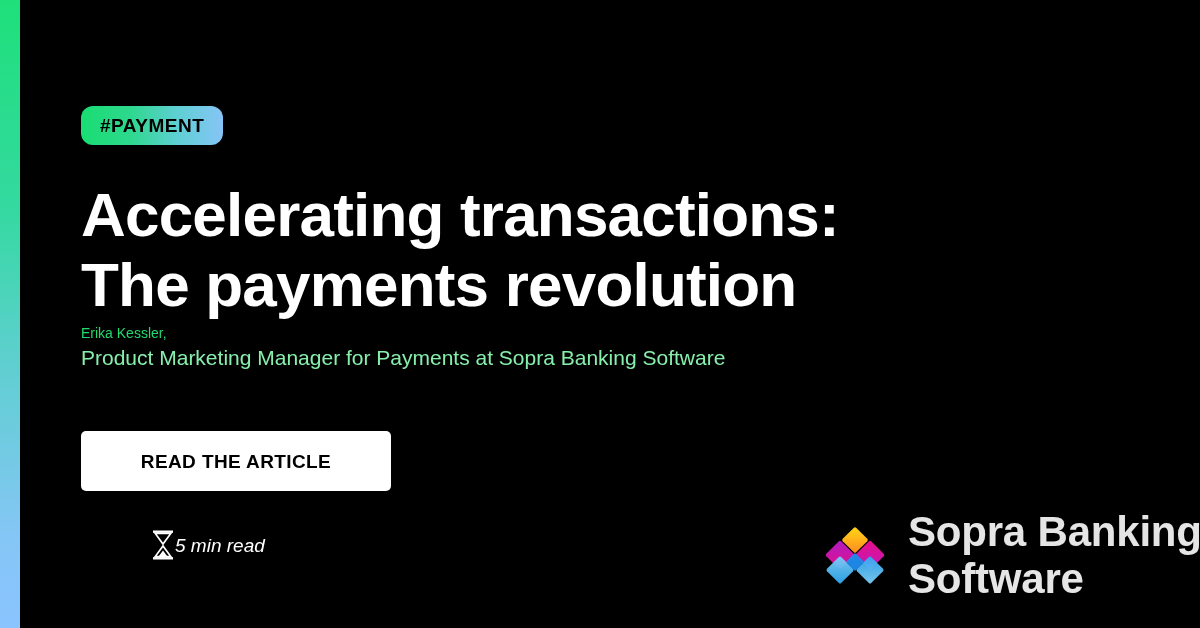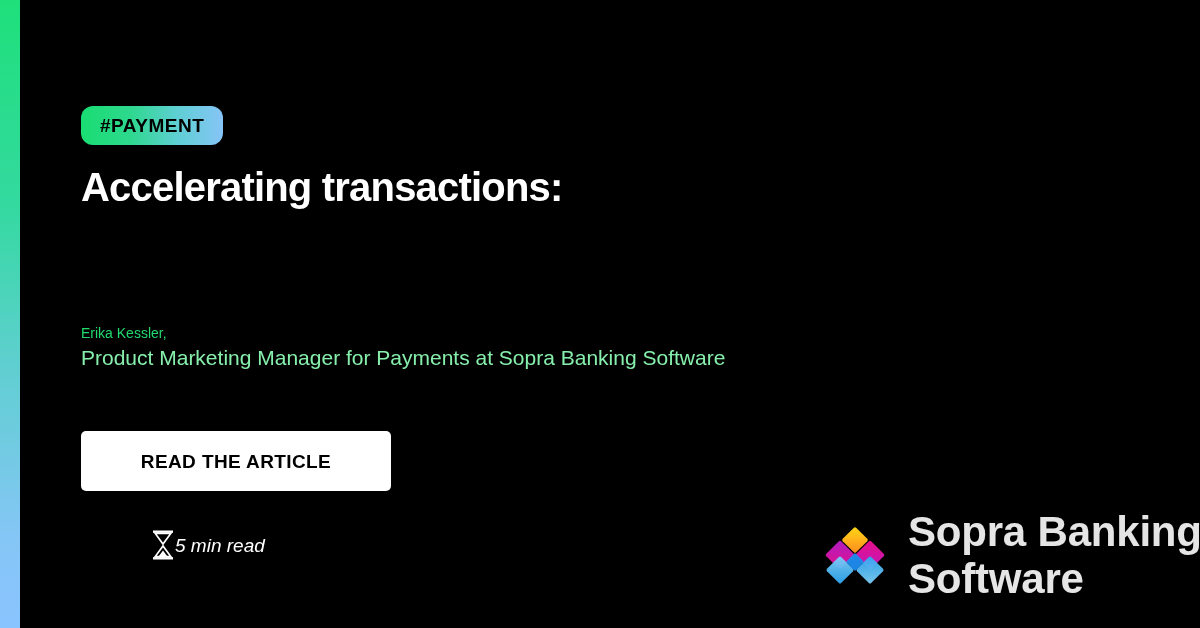--- a/index.html
+++ b/index.html
@@ -61,21 +61,21 @@
     white-space: nowrap;
   }
 
   
   .headline {
     position: absolute;
     left: 0;
     top: 138px;
     width: 980px;
     color: #ffffff;
-    font-size: 40px;
+    font-size: 62px;
     font-weight: bold;
     line-height: 1.14;
     letter-spacing: -0.8px;
   }
   .headline-line {
     display: block;
     white-space: nowrap;
   }
 
   
@@ -184,20 +184,21 @@
   <div class="accent-stripe"></div>
 
   <div class="content">
 
     <div class="badge">
       <span class="badge-label">#PAYMENT</span>
     </div>
 
     <h1 class="headline">
       <span class="headline-line">Accelerating transactions:</span>
+      <span class="headline-line">The payments revolution</span>
     </h1>
 
     <div class="byline">
       <span class="byline-author">Erika Kessler,</span>
       <span class="byline-role">Product Marketing Manager for Payments at Sopra Banking Software</span>
     </div>
 
     <button class="cta-button">
       <span class="cta-label">READ THE ARTICLE</span>
     </button>

